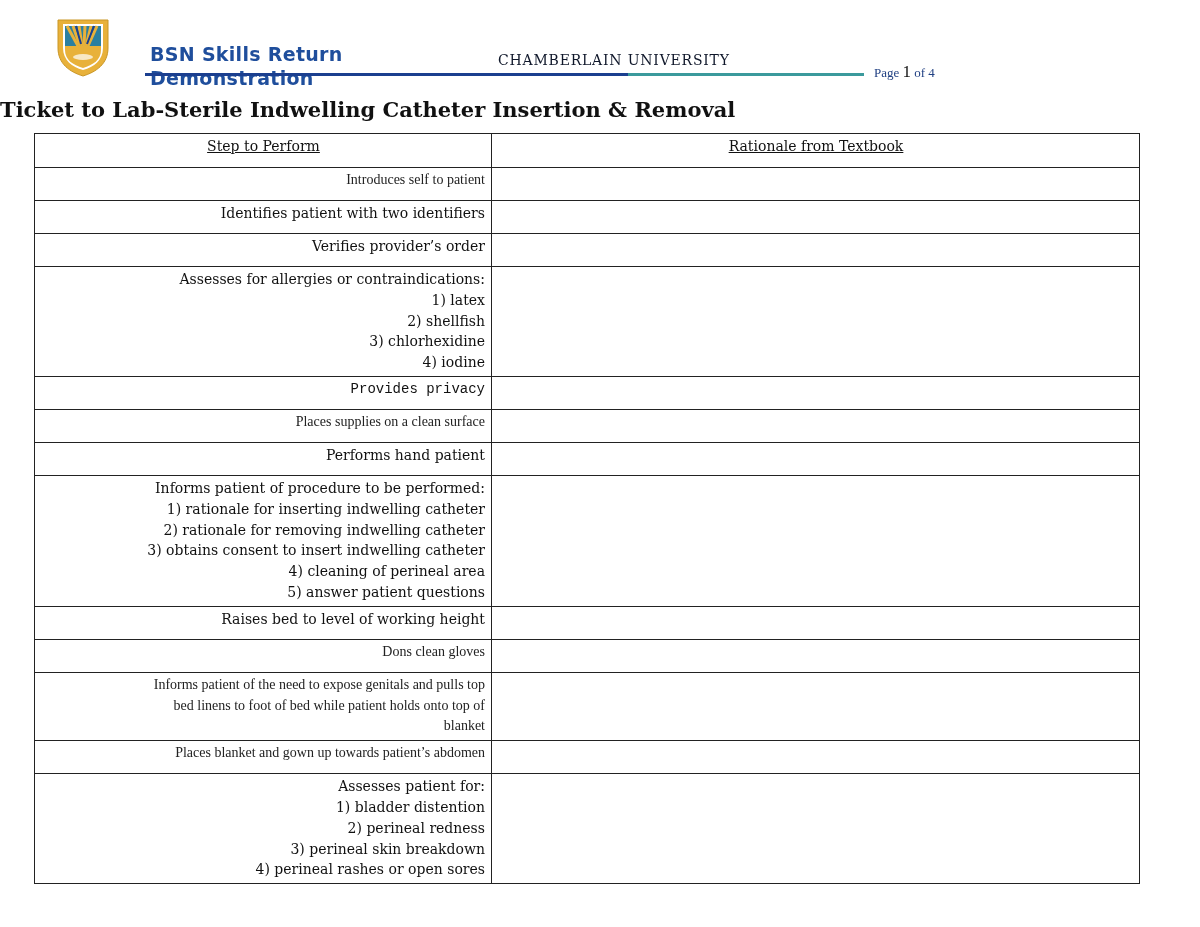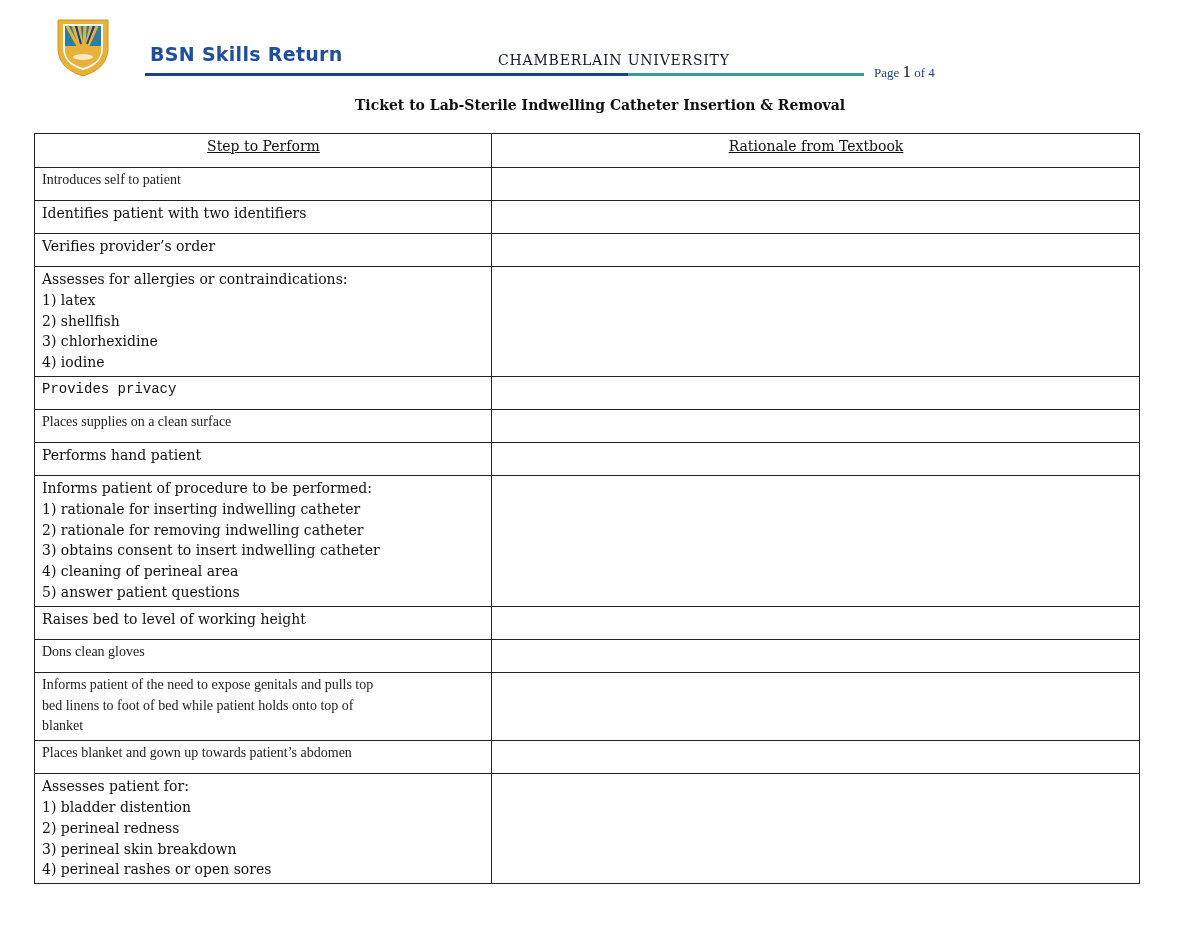--- a/index.html
+++ b/index.html
@@ -5,23 +5,23 @@
     html, body { margin: 0; padding: 0; background: #ffffff; }
     body { width: 1200px; height: 927px; position: relative; overflow: hidden; font-family: "DejaVu Serif", serif; color: #111; }
     .logo { position: absolute; left: 54px; top: 18px; width: 58px; height: 60px; }
     .brand-title { position: absolute; left: 150px; top: 42px; font-family: "DejaVu Sans", sans-serif; font-weight: bold; font-size: 19px; color: #1f4e9c; line-height: 24px; letter-spacing: 0.3px; }
     .brand-line { position: absolute; left: 145px; top: 73px; height: 3px; }
     .brand-line.blue { width: 483px; background: #1b3f8f; }
     .brand-line.teal { left: 628px; width: 236px; background: #3b9a9c; }
     .uni-name { position: absolute; left: 498px; top: 52px; font-family: "DejaVu Serif", serif; font-size: 14px; color: #0f172a; letter-spacing: 0.8px; }
     .page-ind { position: absolute; left: 874px; top: 62px; font-family: "Liberation Serif", serif; font-size: 13px; color: #1f3f82; }
     .page-ind .big { font-size: 17px; color: #111; }
-    .doc-title { position: absolute; left: 0; width: 1200px; top: 97px; text-align: center; font-family: "DejaVu Serif", serif; font-weight: bold; font-size: 14px; }
+    .doc-title { position: absolute; left: 0; width: 1200px; top: 97px; font-family: "DejaVu Serif", serif; font-weight: bold; font-size: 21px; }
     table.steps { position: absolute; left: 34px; top: 133px; width: 1106px; border-collapse: collapse; table-layout: fixed; }
-    table.steps td, table.steps th { border: 1.5px solid #222; vertical-align: top; padding: 2px 6px 3px 7px; font-size: 14px; line-height: 20.8px; text-align: left; font-weight: normal; }
+    table.steps td, table.steps th { border: 1.5px solid #222; vertical-align: top; padding: 2px 6px 3px 7px; font-size: 14px; line-height: 20.8px; text-align: right; font-weight: normal; }
     table.steps th { text-align: center; text-decoration: underline; padding-top: 2px; height: 28px; }
     col.c1 { width: 457px; }
     .bold { font-weight: bold; }
     .light { font-family: "Liberation Serif", serif; font-size: 15.5px; color: #222; }
     .line { display: block; }
   </style>
 </head>
 <body>
 
 <div>
@@ -39,20 +39,21 @@
     </g>
     <g stroke="#1b3f8f" stroke-width="2">
       <line x1="22" y1="8" x2="27" y2="26"></line>
       <line x1="40" y1="8" x2="33" y2="26"></line>
     </g>
     <path d="M11 28 H47 V32 C47 42 39 47 29 50 C19 47 11 42 11 32 Z" fill="#e8b13a"></path>
     <ellipse cx="29" cy="39" rx="10" ry="3" fill="#ffffff" opacity="0.7"></ellipse>
   </svg>
   <div class="brand-title">
     <span class="line">BSN Skills Return</span>
+    <span class="line">Demonstration</span>
   </div>
   <div class="brand-line blue"></div>
   <div class="brand-line teal"></div>
   <div class="uni-name">CHAMBERLAIN UNIVERSITY</div>
   <div class="page-ind">
     <span>Page</span>
     <span class="big">1</span>
     <span>of 4</span>
   </div>
 </div>

